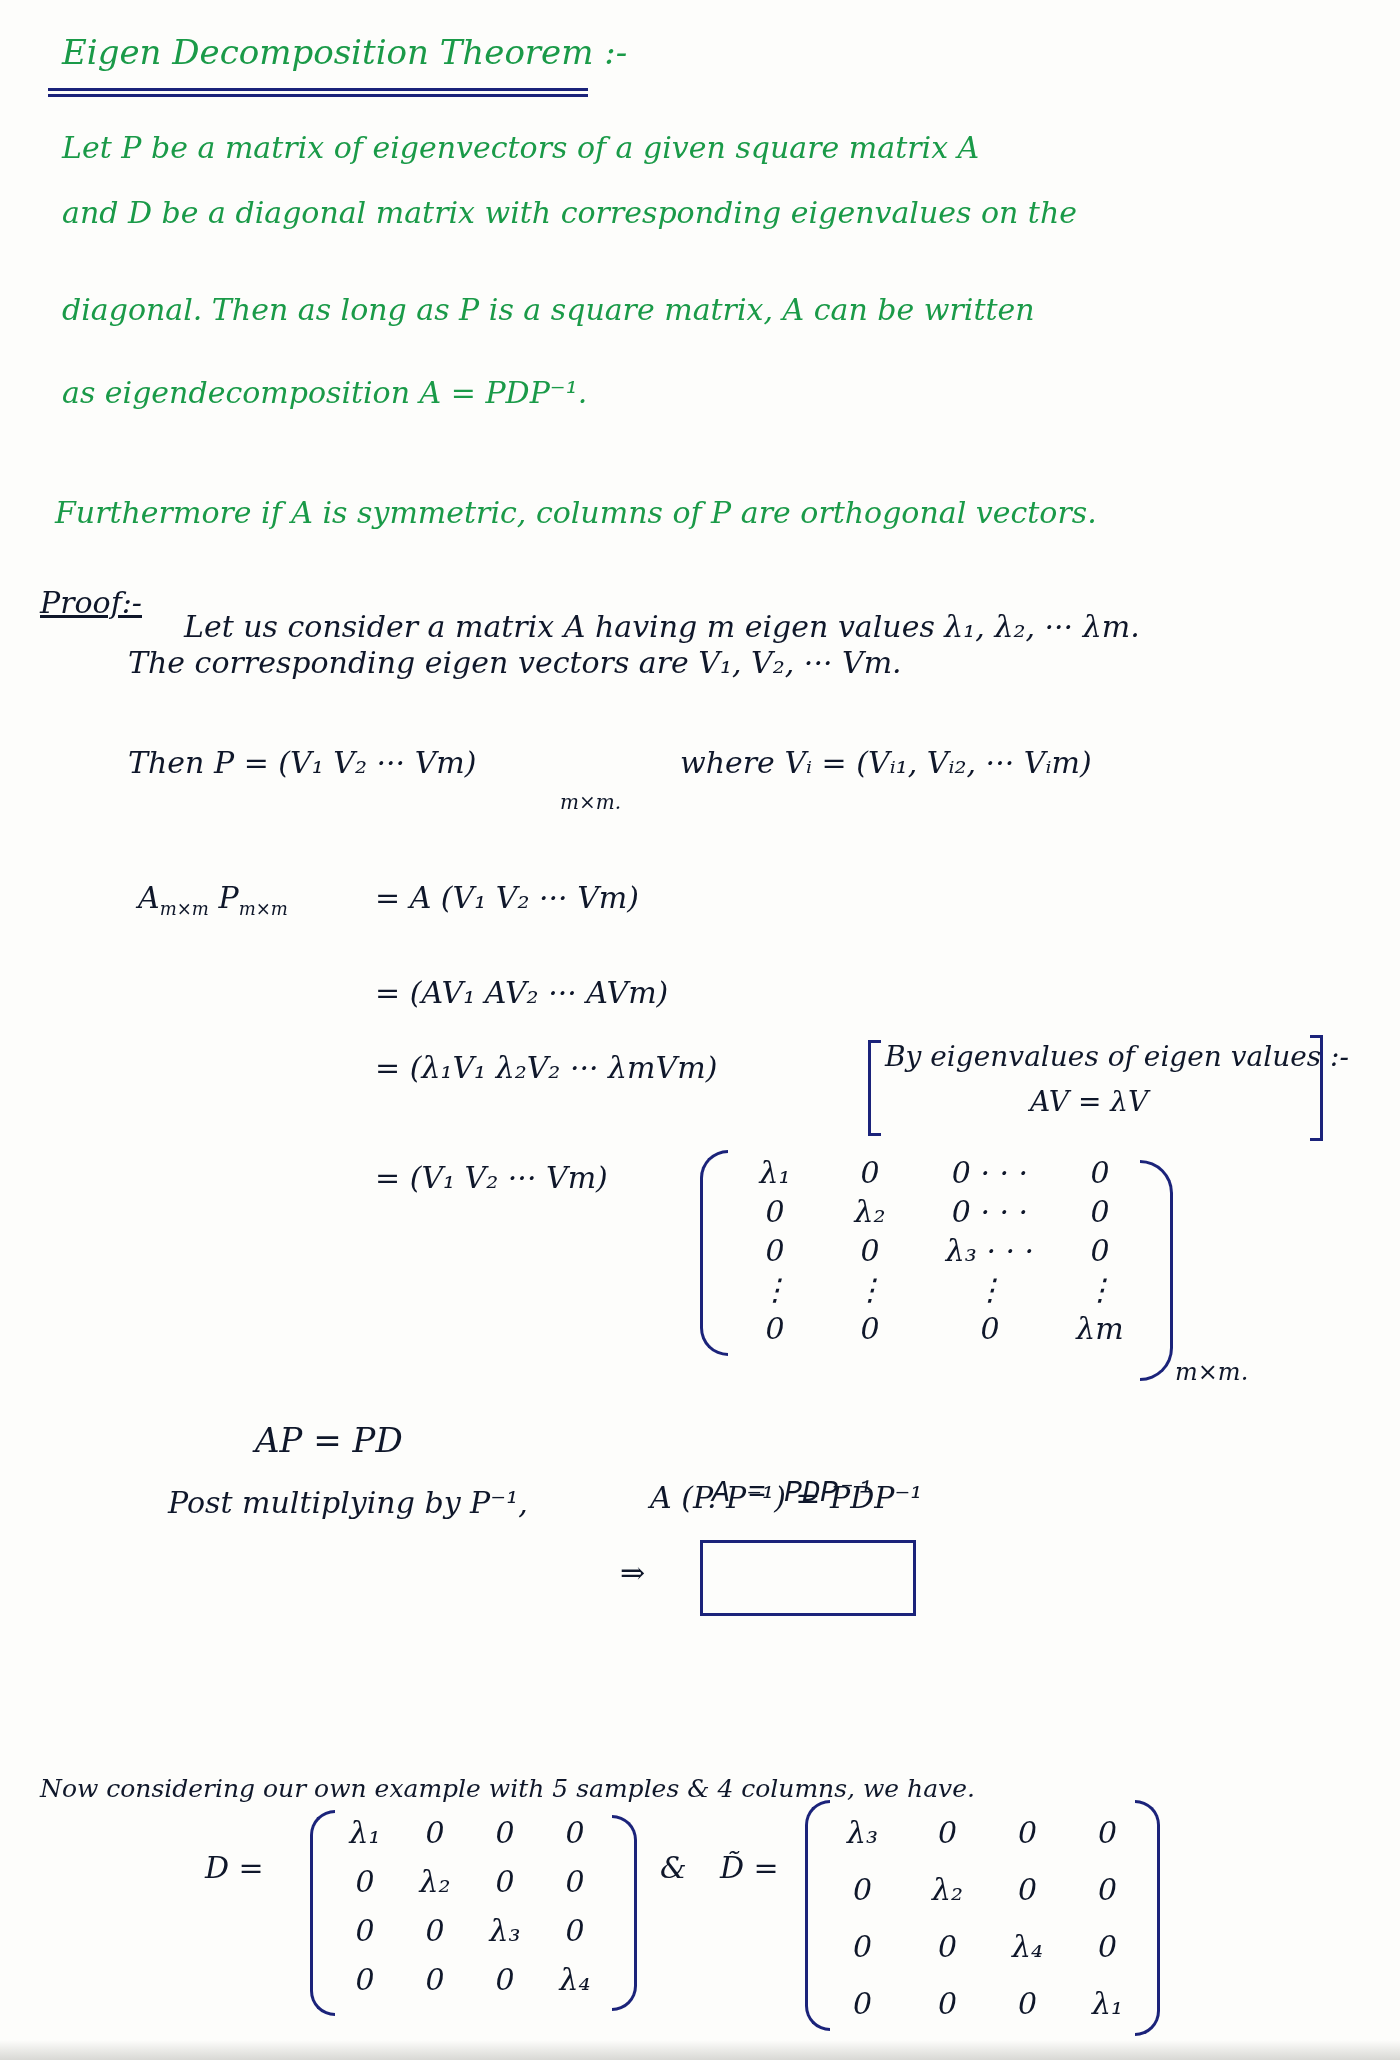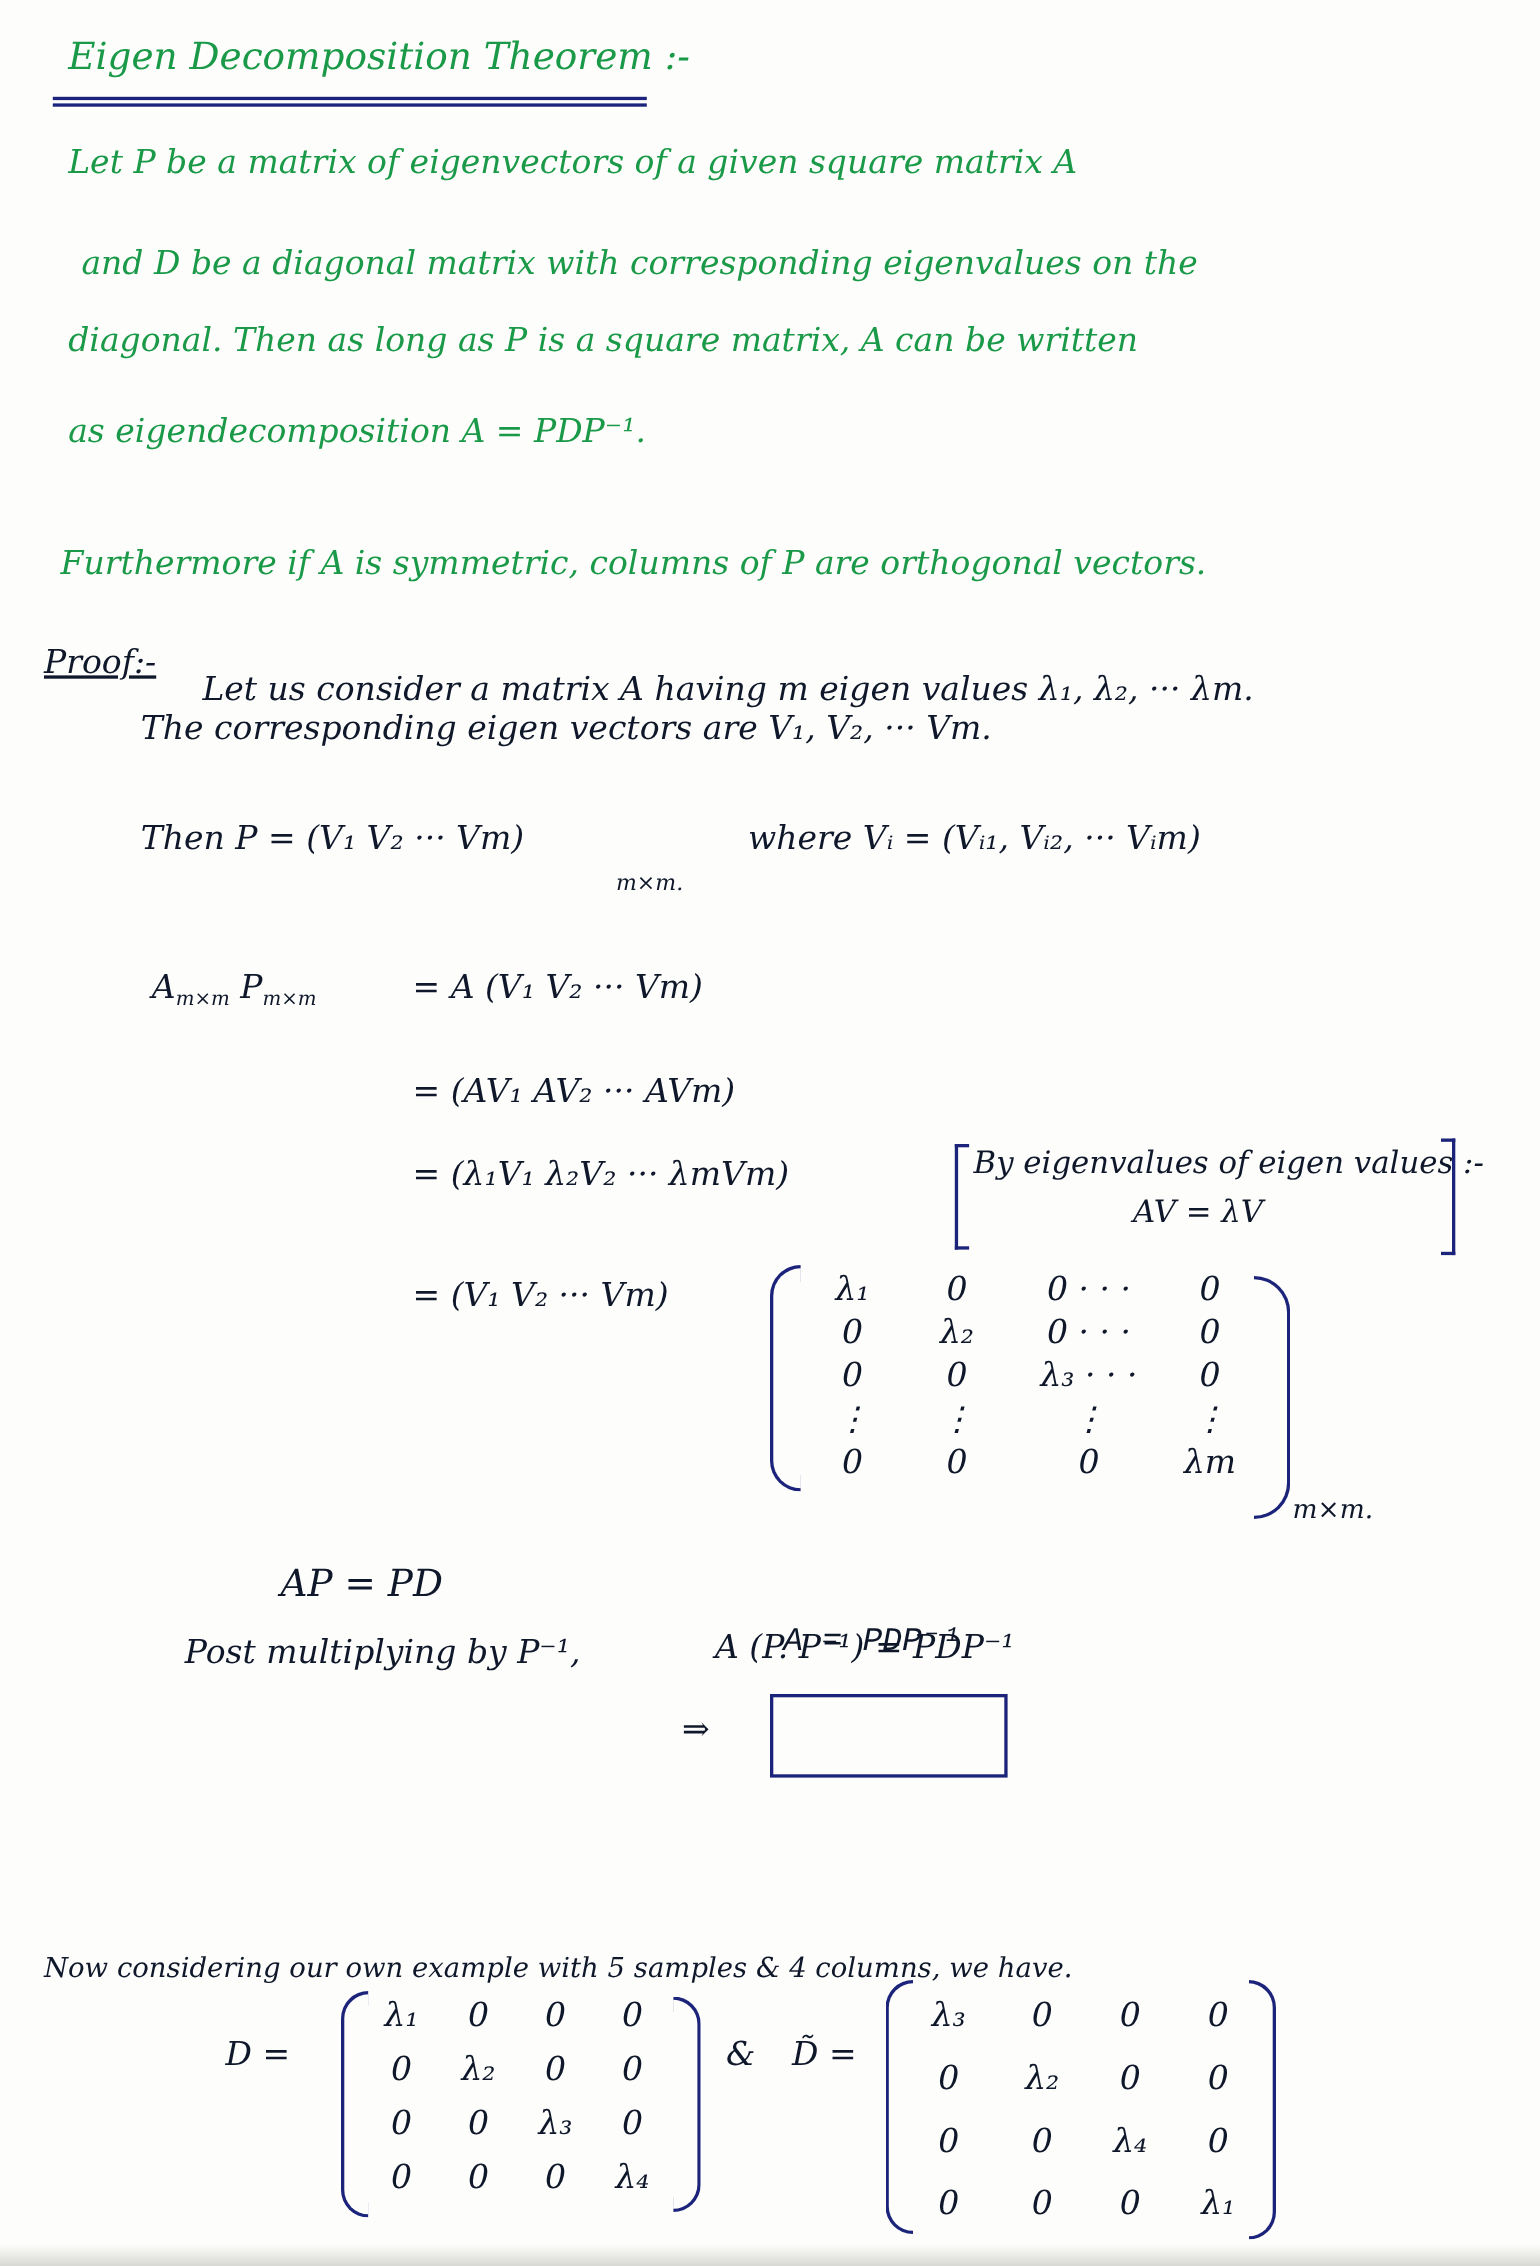--- a/index.html
+++ b/index.html
@@ -24,21 +24,21 @@
   .bottom-edge{position:absolute;left:0;right:0;top:2040px;height:20px;background:linear-gradient(#fdfdfb,#d8d8d4);}
 </style>
 </head>
 <body>
 
 <div class="line title green">Eigen Decomposition Theorem :-</div>
 <div class="underline" style="top:88px;"></div>
 <div class="underline" style="top:94px;"></div>
 
 <div class="line g green" style="left:62px;top:130px;">Let P be a matrix of eigenvectors of a given square matrix A</div>
-<div class="line g green" style="left:62px;top:222px;margin-left:12px;">and D be a diagonal matrix with corresponding eigenvalues on the</div>
+<div class="line g green" style="left:62px;top:195px;">and D be a diagonal matrix with corresponding eigenvalues on the</div>
 <div class="line g green" style="left:62px;top:292px;">diagonal. Then as long as P is a square matrix, A can be written</div>
 <div class="line g green" style="left:62px;top:375px;">as eigendecomposition  A = PDP⁻¹.</div>
 <div class="line g green" style="left:55px;top:495px;">Furthermore if A is symmetric, columns of P are orthogonal vectors.</div>
 
 <div class="line b blue" style="left:40px;top:585px;text-decoration:underline;">Proof:-</div>
 <div class="line b blue" style="left:184px;top:585px;margin-top:24px;">Let us consider a matrix A having m eigen values λ₁, λ₂, ··· λm.</div>
 <div class="line b blue" style="left:128px;top:645px;">The corresponding eigen vectors are V₁, V₂, ··· Vm.</div>
 <div class="line b blue" style="left:128px;top:745px;">Then  P = (V₁  V₂ ··· Vm)</div>
 <div class="line blue" style="left:560px;top:790px;font-size:20px;">m×m.</div>
 <div class="line b blue" style="left:680px;top:745px;">where Vᵢ = (Vᵢ₁, Vᵢ₂, ··· Vᵢm)</div>

